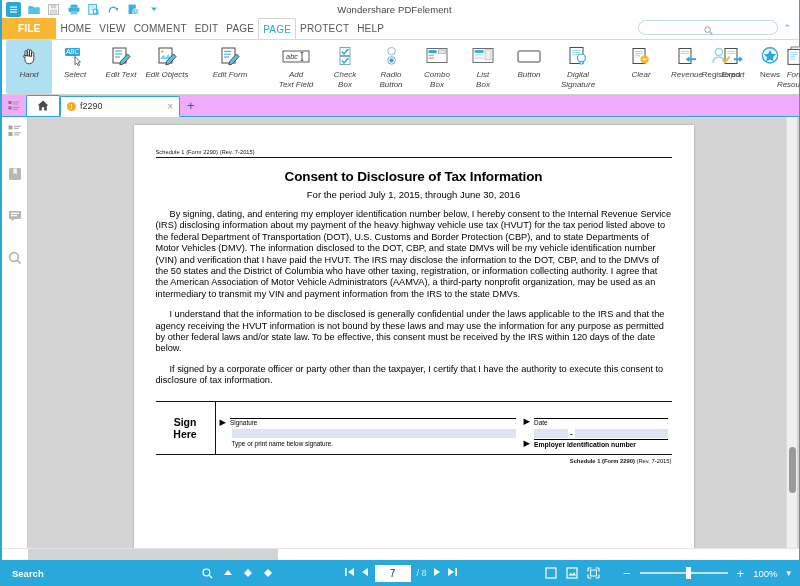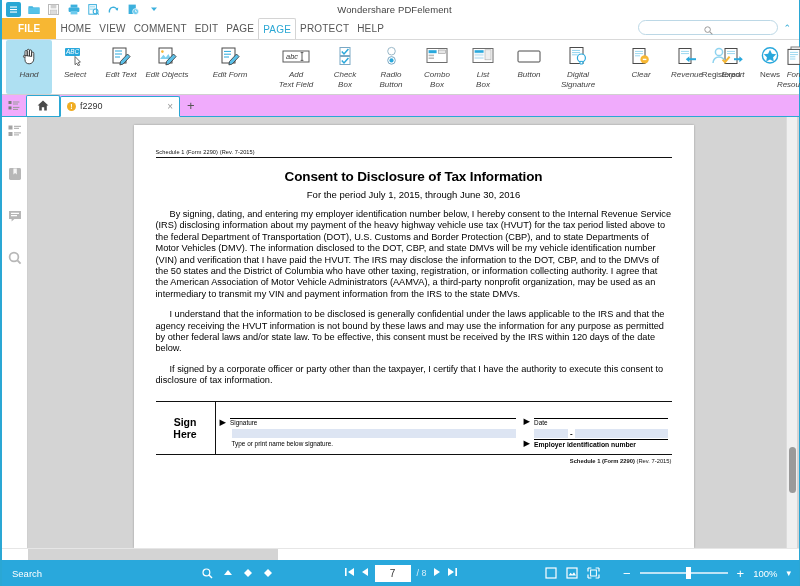--- a/index.html
+++ b/index.html
@@ -110,21 +110,21 @@
             border-radius:4px; top:330px; }
 
   
   .hscrollrow { height:12px; background:#fff; display:flex; align-items:center; flex:none;
                 border-top:1px solid #e6e6e6; }
   .hthumb { height:11px; background:#d4d4d4; margin-left:26px; width:250px; }
 
   
   .statusbar { height:26px; background:#29a8dc; display:flex; align-items:center; flex:none;
                color:#fff; position:relative; }
-  .sb-search { font-size:9.5px; color:#fff; padding-left:10px; width:100px; }
+  .sb-search { font-size:9.5px; color:#fff; padding-left:10px; width:100px;font-weight:bold; }
   .sb-tools { display:flex; align-items:center; gap:10px; }
   .sb-ico { font-size:10px; color:#fff; display:flex; align-items:center; }
   .sb-center { position:absolute; left:50%; transform:translateX(-50%); display:flex;
                align-items:center; gap:6px; }
   .pgbox { background:#fff; color:#333; font-size:10px; width:36px; height:17px;
            display:flex; align-items:center; justify-content:center; }
   .pgtotal { font-size:9px; color:#d6eefa; }
   .navarrow { font-size:9px; color:#fff; }
   .sb-right { margin-left:auto; display:flex; align-items:center; gap:9px; padding-right:8px; }
   .zoomtrack { width:88px; height:2px; background:#bde3f5; position:relative; }

